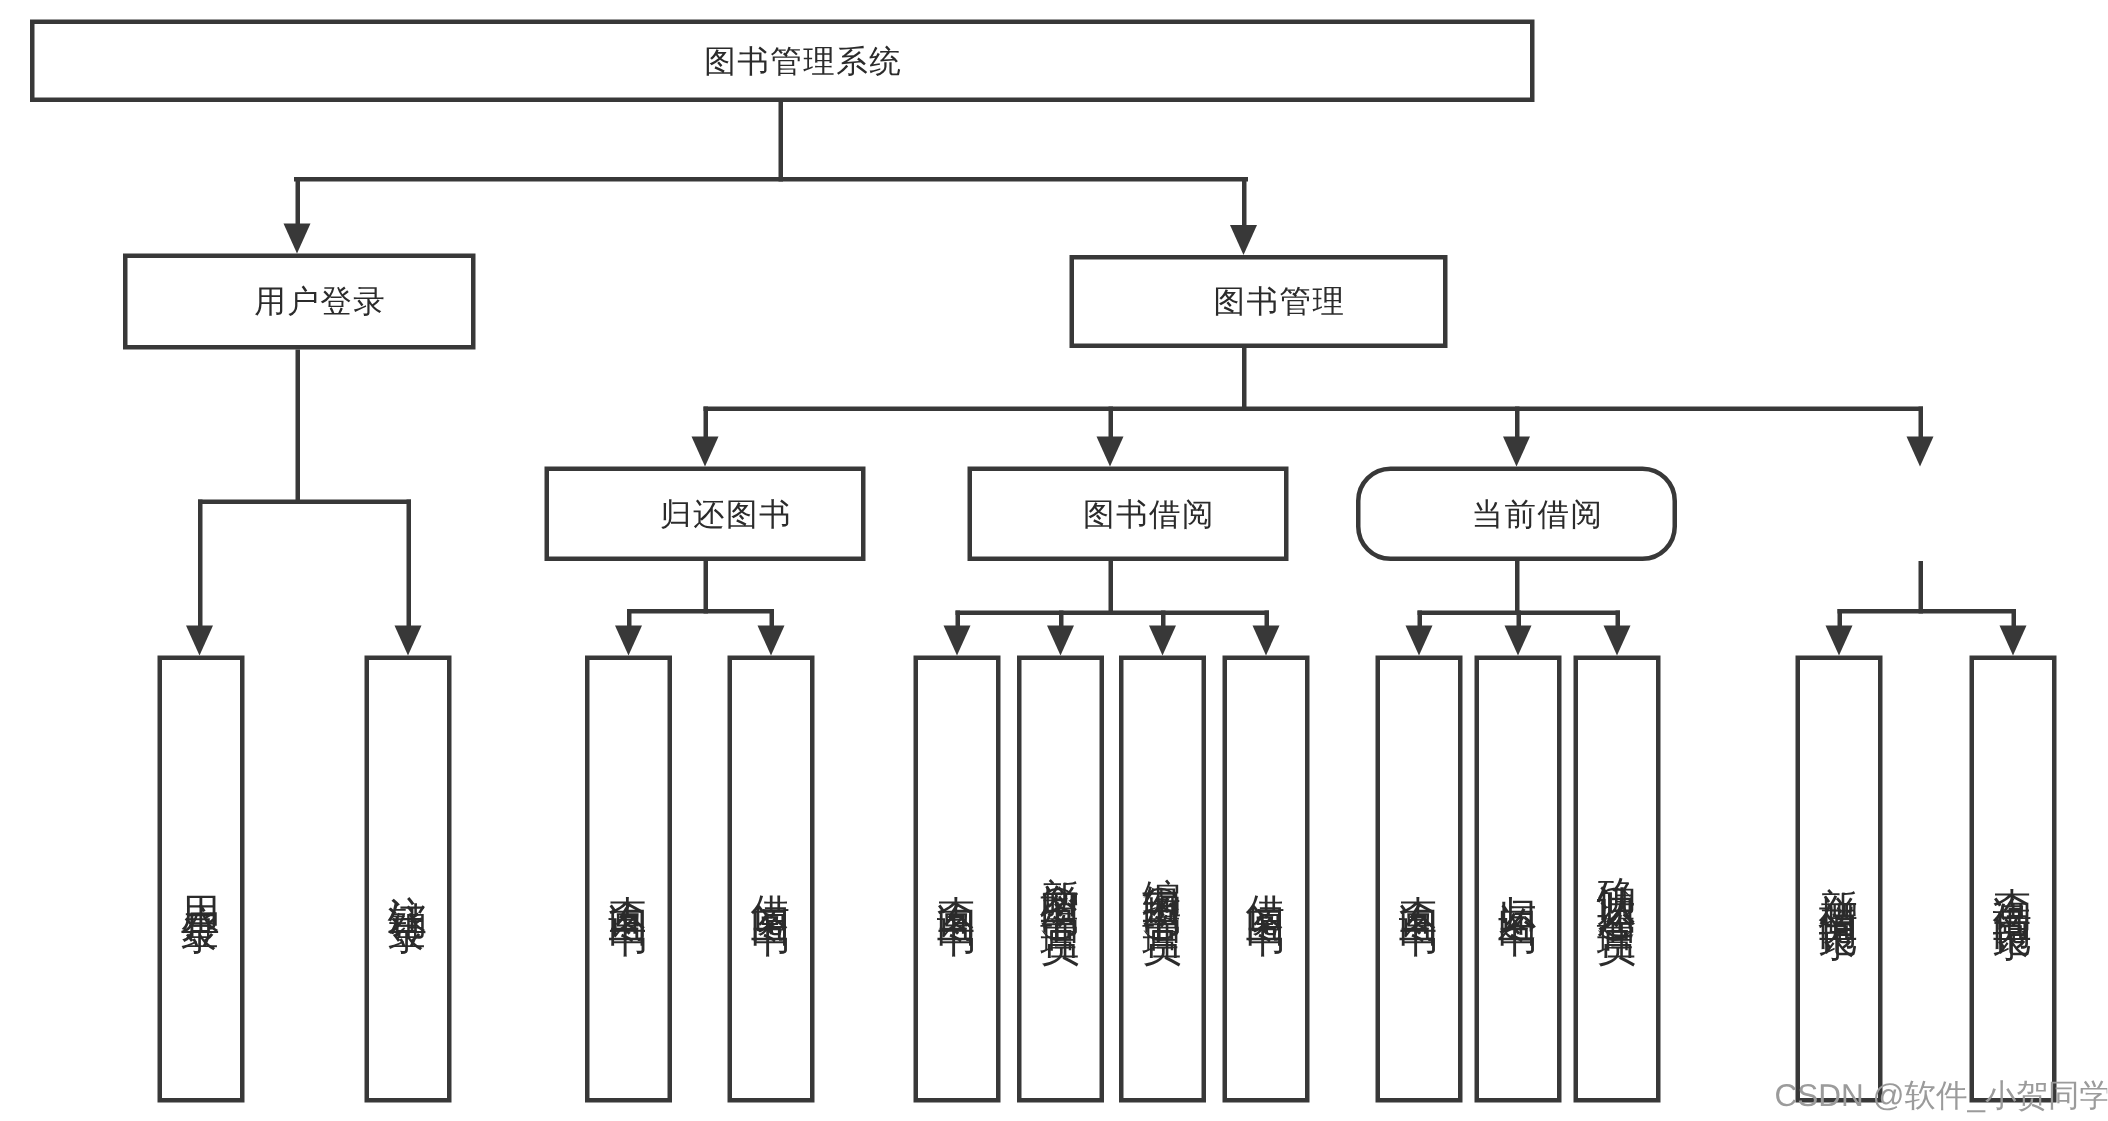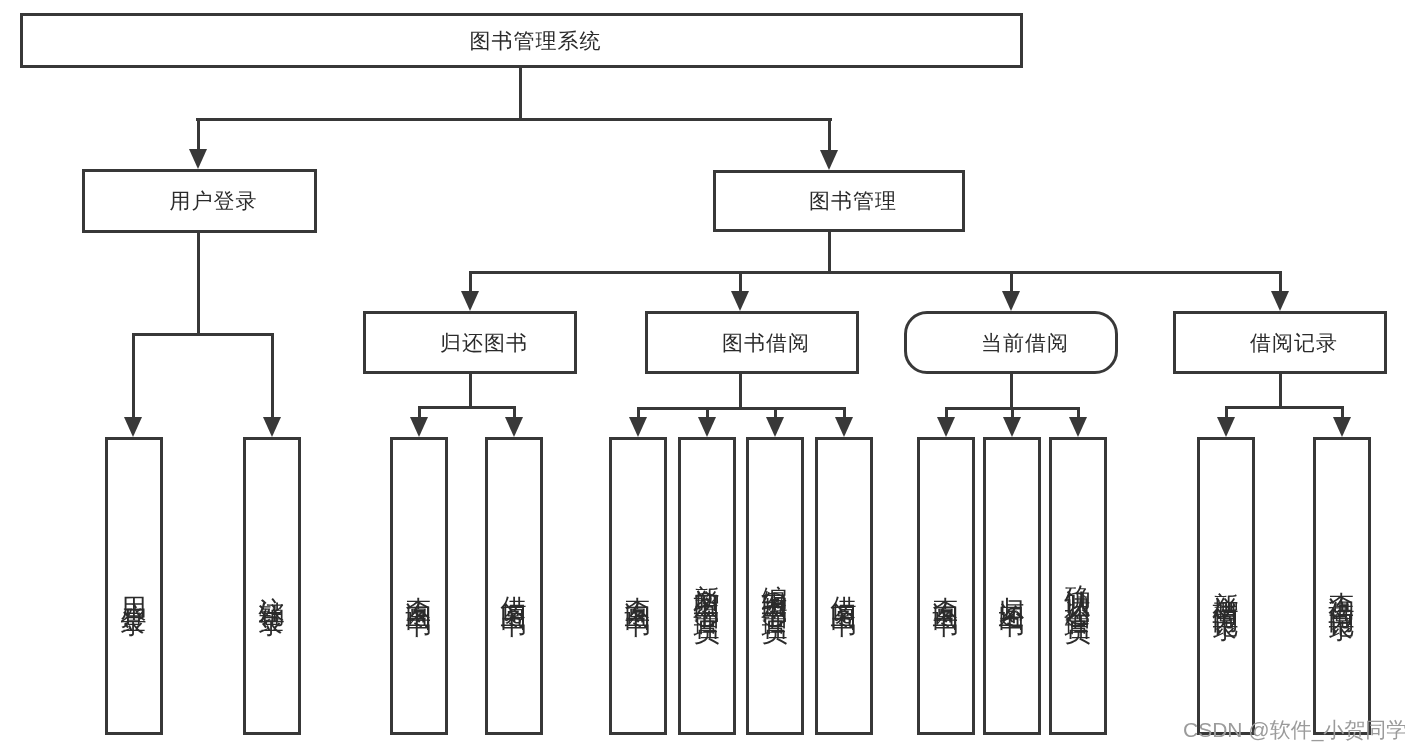--- a/index.html
+++ b/index.html
@@ -51,23 +51,20 @@
   </div>
 
   <div class="box hbox" style="left:633px;top:311px;width:214px;height:63px;margin-left:12px;">
     <span>图书借阅</span>
   </div>
 
   <div class="box hbox" style="left:904px;top:311px;width:214px;height:63px;border-radius:23px;">
     <span>当前借阅</span>
   </div>
 
-  <div class="box hbox" style="left:1173px;top:311px;width:214px;height:63px;">
-    <span>借阅记录</span>
-  </div>
 
   <div class="box vbox" style="left:105px;top:437px;width:58px;height:298px;">
     <span class="vtext">用户登录</span>
   </div>
   <div class="box vbox" style="left:243px;top:437px;width:58px;height:298px;">
     <span class="vtext">注销登录</span>
   </div>
 
   <div class="box vbox" style="left:390px;top:437px;width:58px;height:298px;">
     <span class="vtext">查询图书</span>

